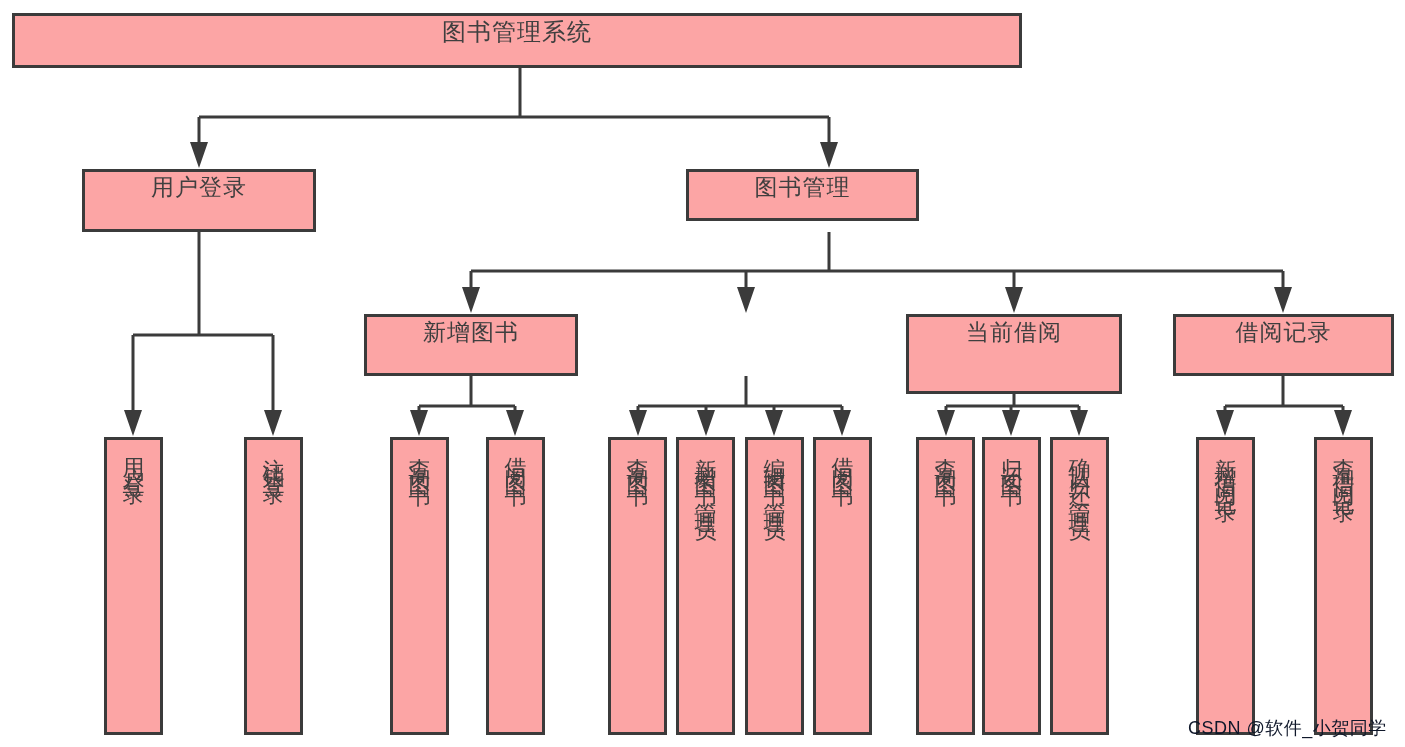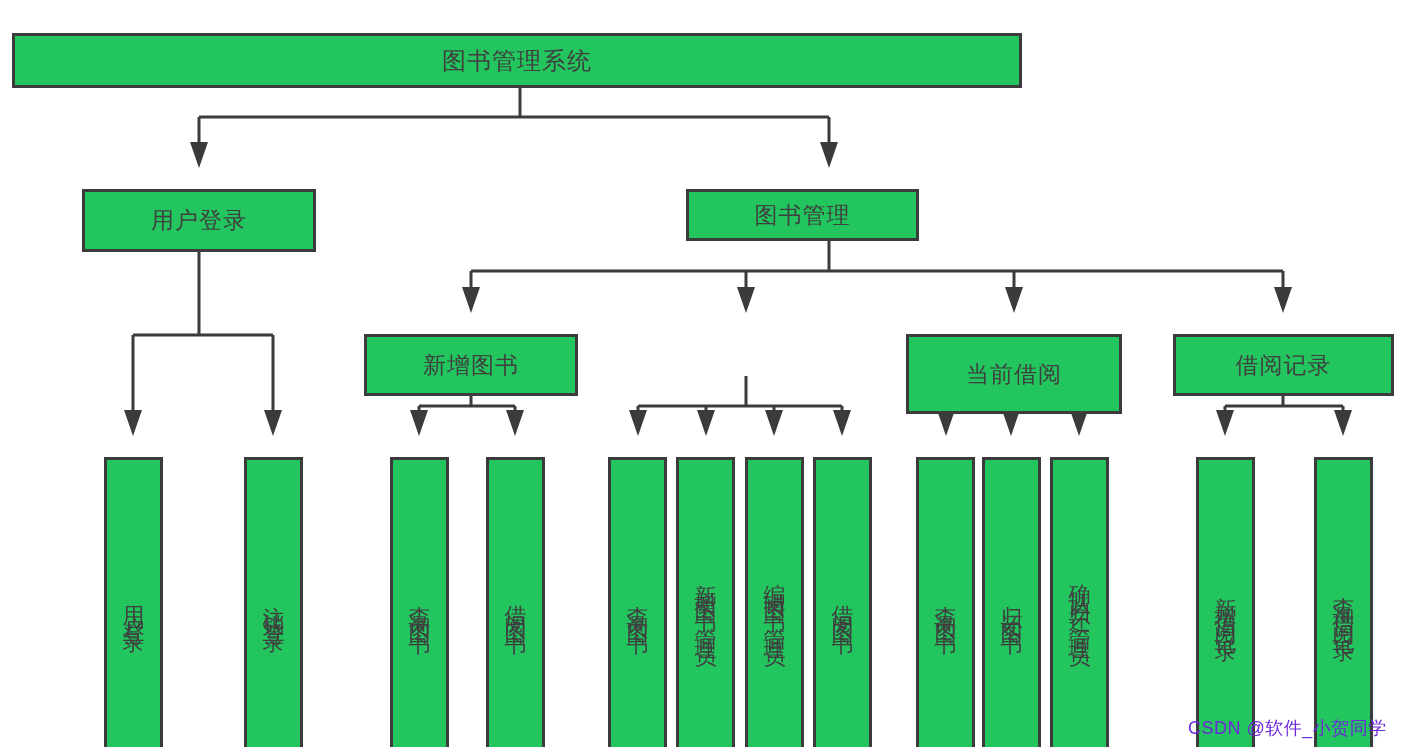--- a/index.html
+++ b/index.html
@@ -4,32 +4,32 @@
 <style>
   html,body{margin:0;padding:0;background:#ffffff;}
   .stage{
     position:relative;width:1405px;height:747px;background:#ffffff;overflow:hidden;
     font-family:"Liberation Sans","DejaVu Sans",sans-serif;color:#3d3d3d;
   }
   .connectors{position:absolute;left:0;top:0;pointer-events:none;}
   .connectors path.ln{fill:none;stroke:#3b3b3b;stroke-width:3;}
   .connectors path.ar{fill:#3b3b3b;stroke:none;}
   .node{
-    position:absolute;box-sizing:border-box;background:#22c55e;
-    border:3px solid #3b3b3b;display:flex;align-items:center;justify-content:center;margin-top:20px;
+    position:absolute;box-sizing:border-box;background:#fca5a5;
+    border:3px solid #3b3b3b;display:flex;align-items:flex-start;justify-content:center;
   }
   .node .lbl{color:#3f3f3f;}
   .node.h .lbl{font-size:23px;letter-spacing:1px;white-space:nowrap;}
   .node.root .lbl{font-size:24px;}
   .node.v .lbl{
     writing-mode:vertical-rl;text-orientation:mixed;
     font-size:22px;line-height:1;letter-spacing:9px;white-space:nowrap;
   }
   .watermark{
-    position:absolute;left:1188px;top:716px;font-size:18px;color:#6d28d9;
+    position:absolute;left:1188px;top:716px;font-size:18px;color:#0f172a;
     white-space:nowrap;letter-spacing:0.5px;
   }
 </style>
 </head>
 <body>
 
 <div class="stage">
 
   <svg class="connectors" width="1405" height="747" viewBox="0 0 1405 747">
     <g>

